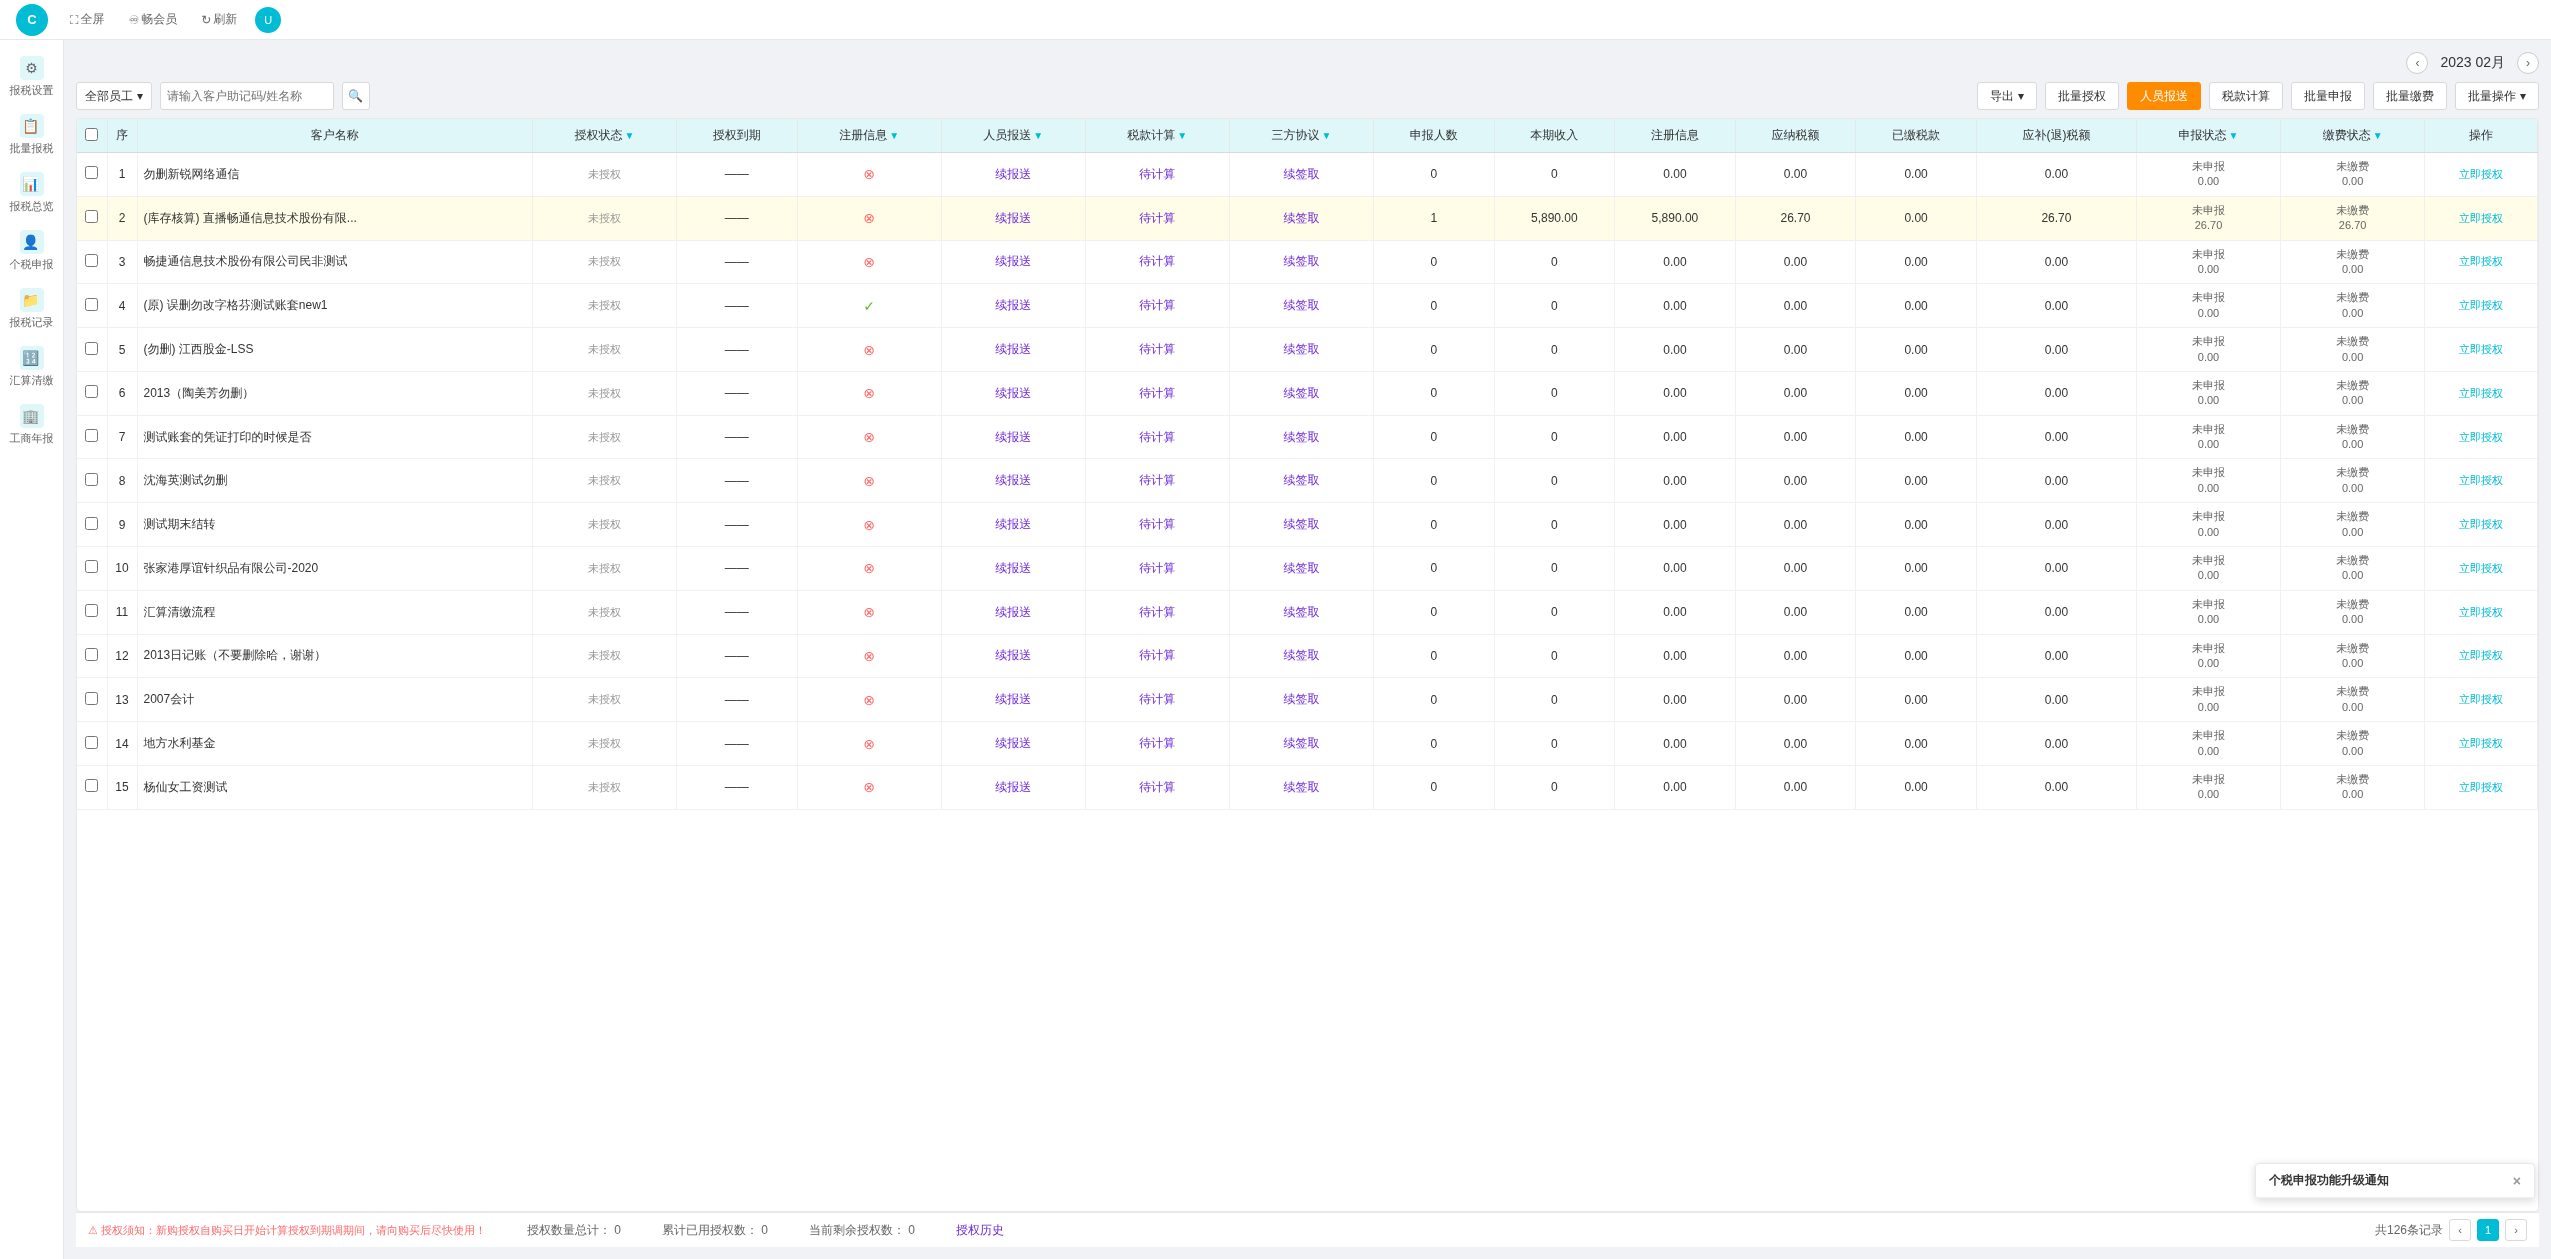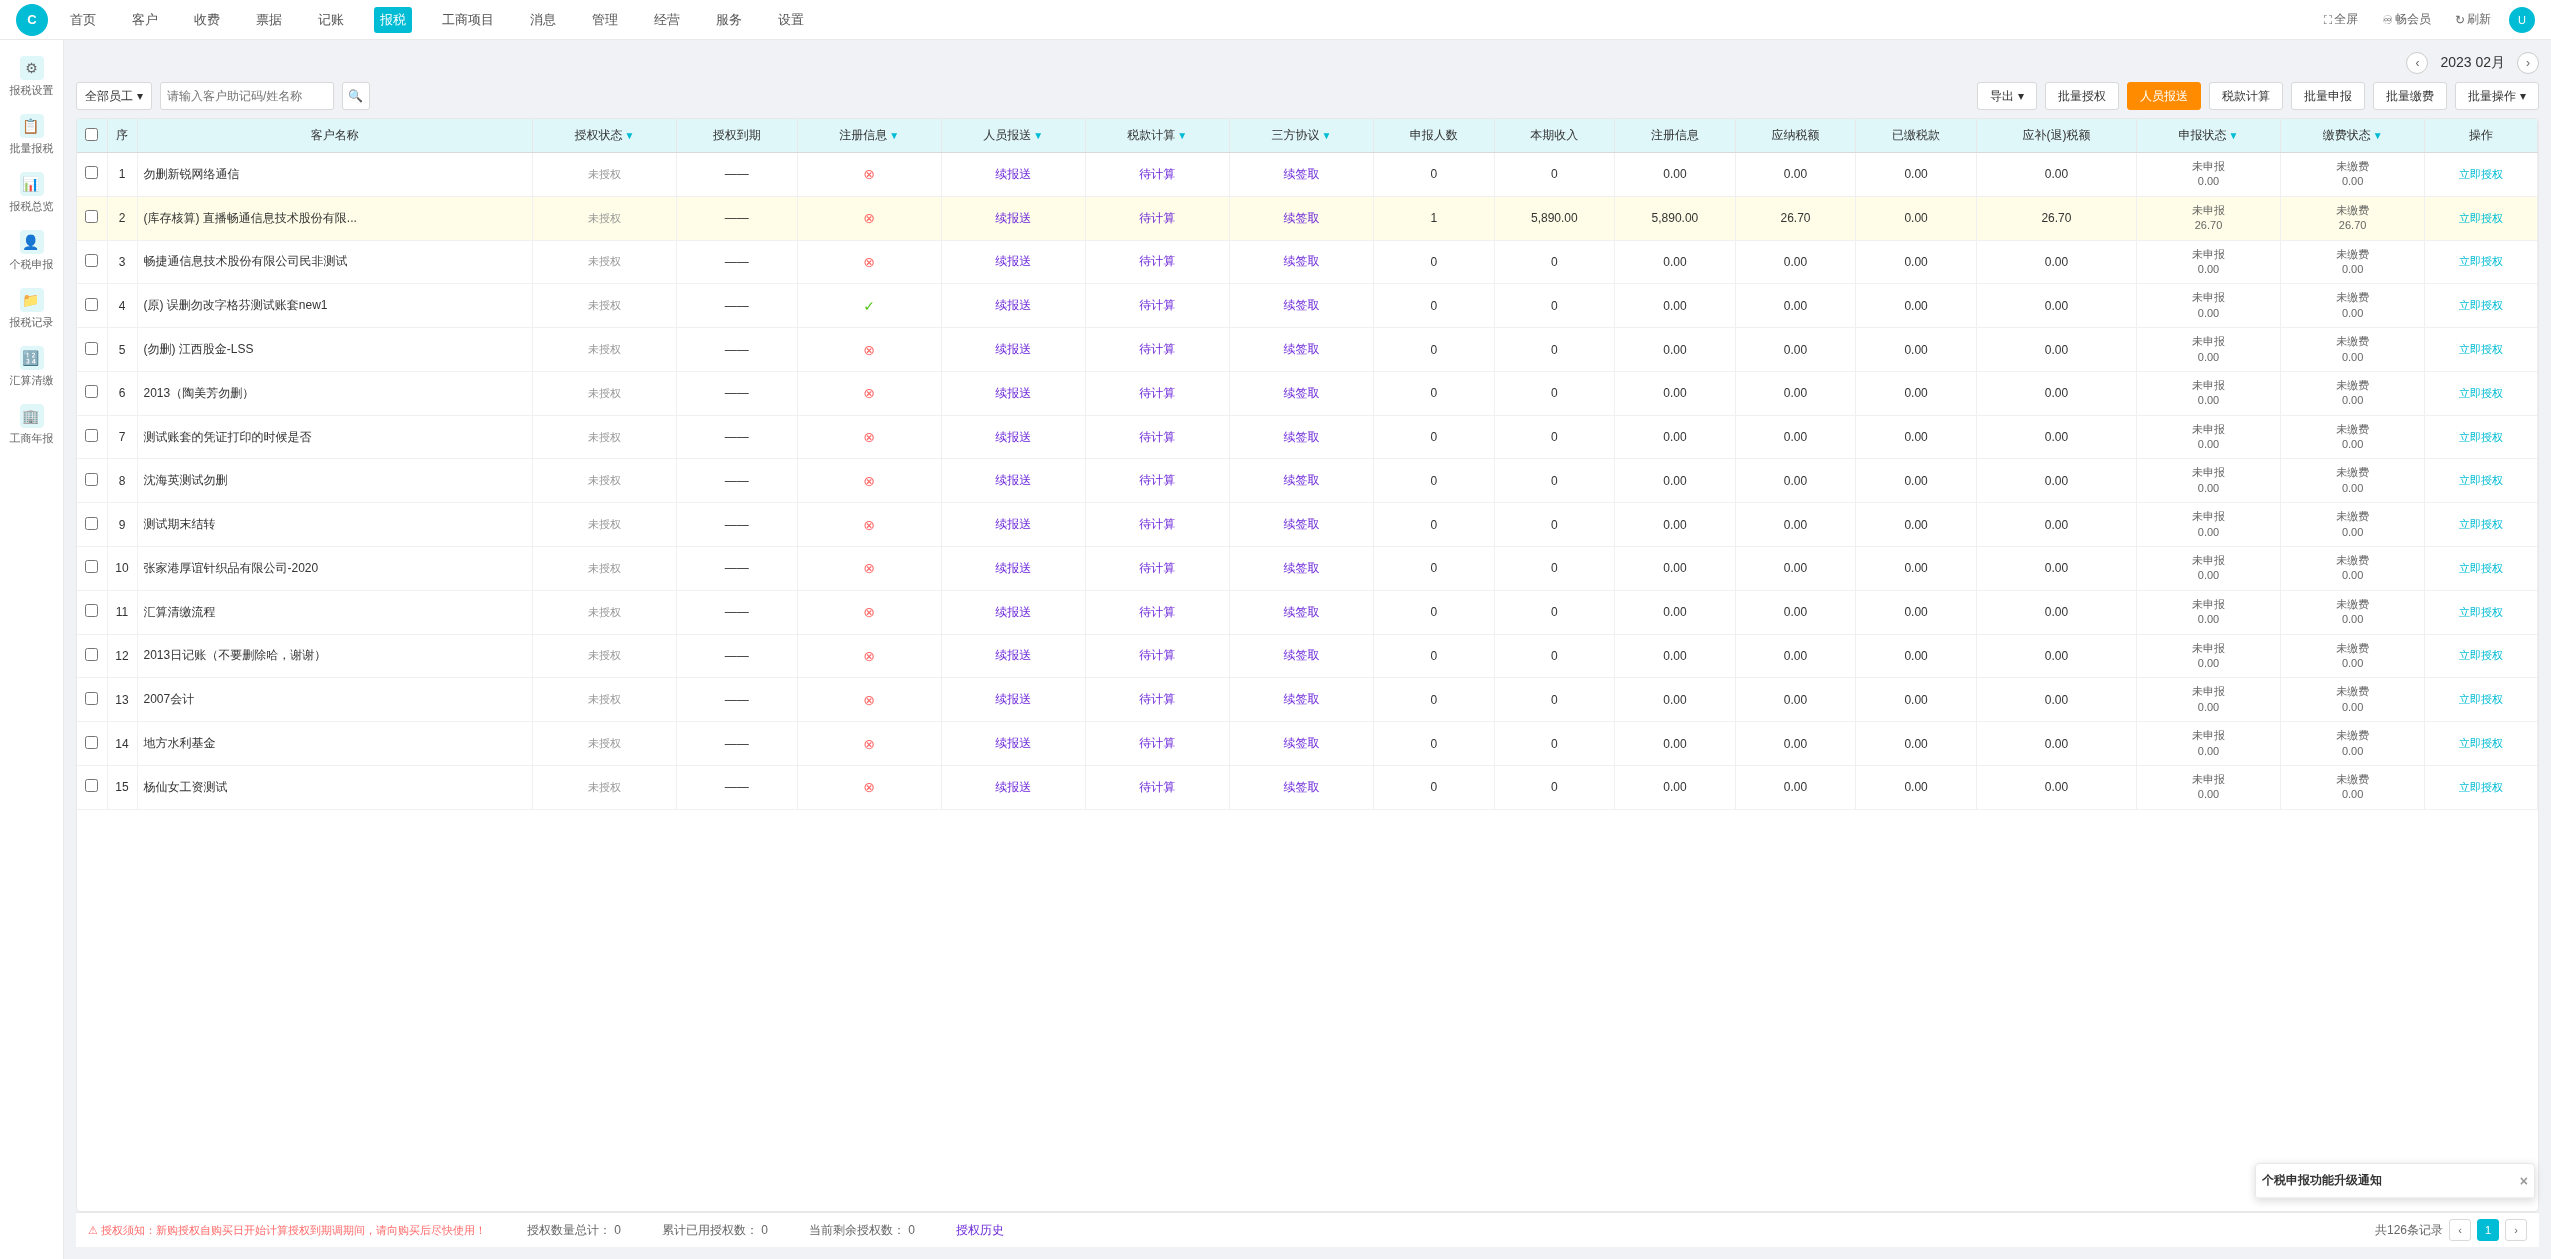--- a/index.html
+++ b/index.html
@@ -221,21 +221,21 @@
       right: 16px; bottom: 60px;
       width: 280px;
       background: white;
       border: 1px solid #e8e8e8;
       border-radius: 4px;
       box-shadow: 0 2px 8px rgba(0,0,0,0.15);
       z-index: 200;
       font-size: 12px;
     }
     .notif-header {
-      padding: 8px 6px;
+      padding: 8px 13px;
       border-bottom: 1px solid #f0f0f0;
       font-weight: bold; font-size: 12px; color: #333;
       display: flex; justify-content: space-between; align-items: center;
     }
     .notif-close { cursor: pointer; color: #999; font-size: 14px; }
     .notif-body { padding: 10px; font-size: 11px; color: #555; line-height: 1.7; }
     .notif-body .highlight-text { color: #ff8c00; }
 
     
     .double-row { display: flex; flex-direction: column; align-items: center; line-height: 1.4; }
@@ -254,35 +254,20 @@
 
     tbody td.num-col { color: #333; }
   </style>
 </head>
 <body>
 
 <div class="top-nav">
   <div class="logo">
     <span>C</span>
   </div>
-  <div class="nav-items">
-
-  <div class="nav-item">首页</div>
-      <div class="nav-item">客户</div>
-      <div class="nav-item">收费</div>
-      <div class="nav-item">票据</div>
-      <div class="nav-item">记账</div>
-      <div class="nav-item active">报税</div>
-      <div class="nav-item">工商项目</div>
-      <div class="nav-item">消息</div>
-      <div class="nav-item">管理</div>
-      <div class="nav-item">经营</div>
-      <div class="nav-item">服务</div>
-      <div class="nav-item">设置</div>
-    </div>
   <div class="nav-right">
     <span class="nav-icon-btn">
       <span>⛶</span>
       <span>全屏</span>
     </span>
     <span class="nav-icon-btn">
       <span>♾</span>
       <span>畅会员</span>
     </span>
     <span class="nav-icon-btn">

